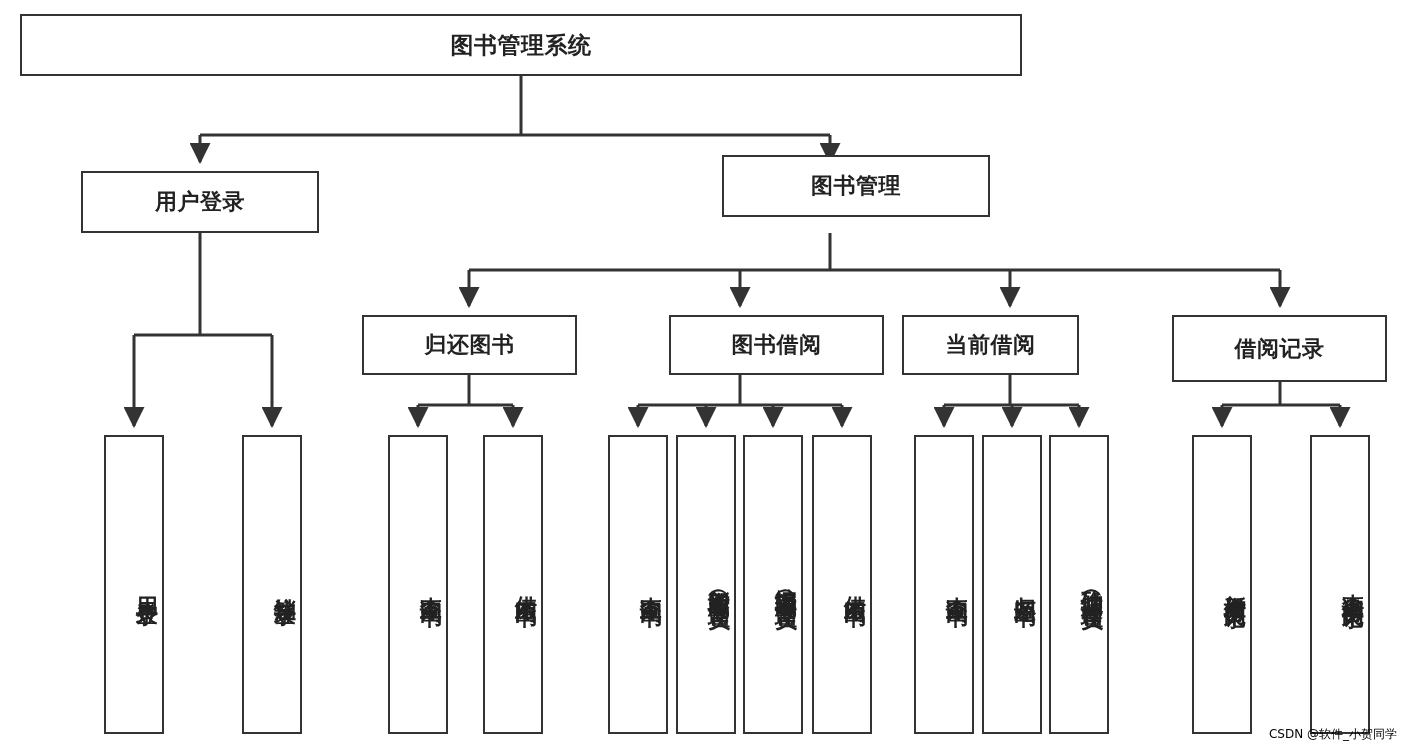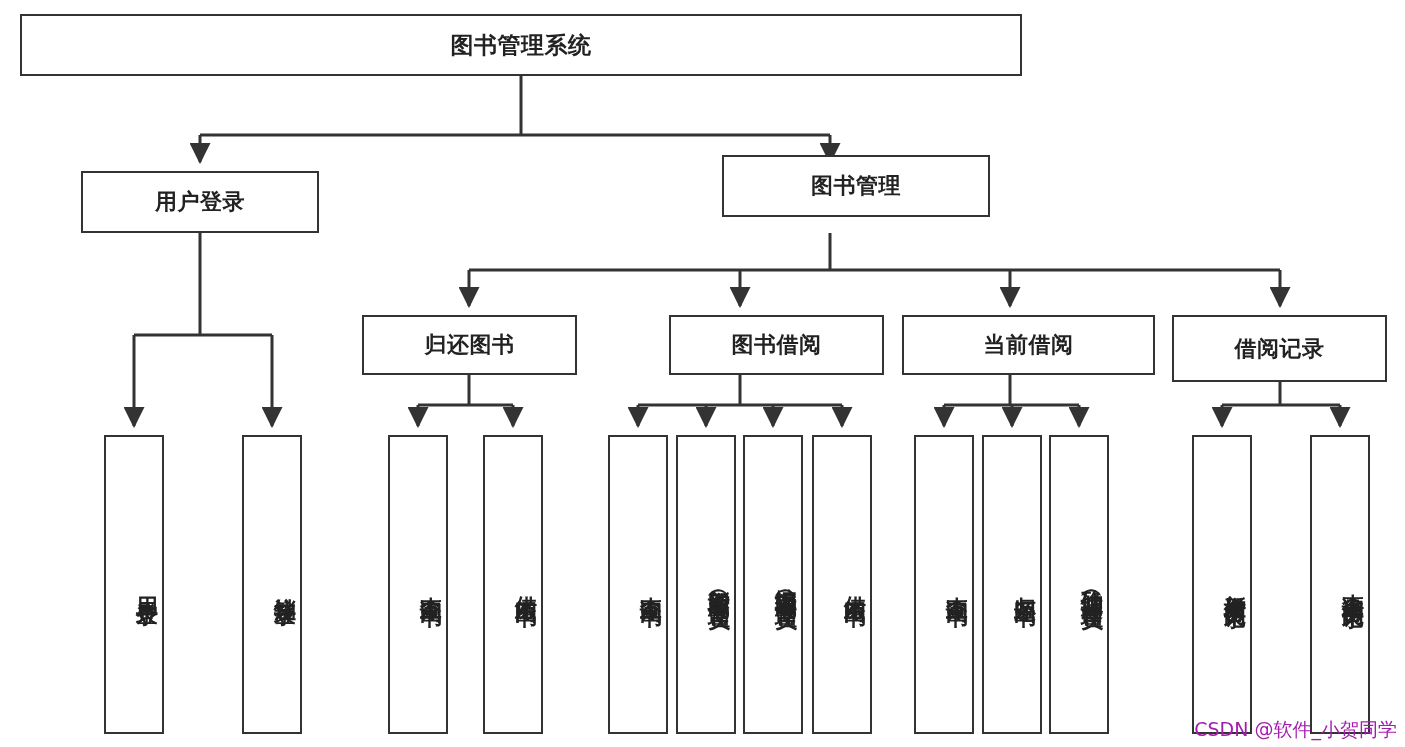--- a/index.html
+++ b/index.html
@@ -57,22 +57,22 @@
     justify-content: center;
   }
   .node.vert .vtext {
     display: block;
     text-align: center;
   }
   .watermark {
     position: absolute;
     right: 8px;
     bottom: 4px;
-    font-size: 19px;
-    color: #a21caf;
+    font-size: 12px;
+    color: #000000;
     white-space: nowrap;
     user-select: none;
   }
 </style>
 </head>
 <body>
 
 <div id="diagram-root">
 
   <svg id="edge-layer" viewBox="0 0 1405 747" width="1405" height="747" xmlns="http://www.w3.org/2000/svg">
@@ -138,21 +138,21 @@
   </div>
 
   <div class="node horiz" style="left:362px; top:315px; width:215px; height:60px;">
     <span>归还图书</span>
   </div>
 
   <div class="node horiz" style="left:632px; top:315px; width:215px; height:60px;margin-left:37px;">
     <span>图书借阅</span>
   </div>
 
-  <div class="node horiz" style="left:902px; top:315px; width:253px; height:60px;justify-content:center;">
+  <div class="node horiz" style="left:902px; top:315px; width:177px; height:60px;justify-content:center;">
     <span>当前借阅</span>
   </div>
 
   <div class="node horiz" style="left:1172px; top:315px; width:215px; height:67px;">
     <span>借阅记录</span>
   </div>
 
   <div class="node vert" style="left:104px; top:435px; width:60px; height:299px;">
     <span class="vtext">用户登录</span>
   </div>

